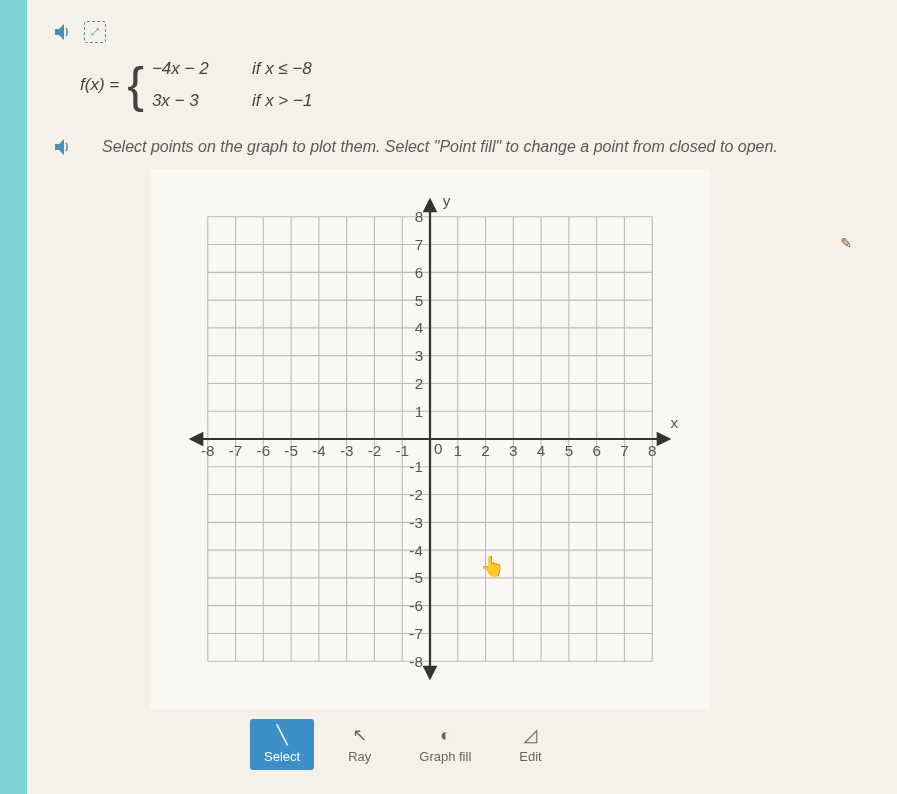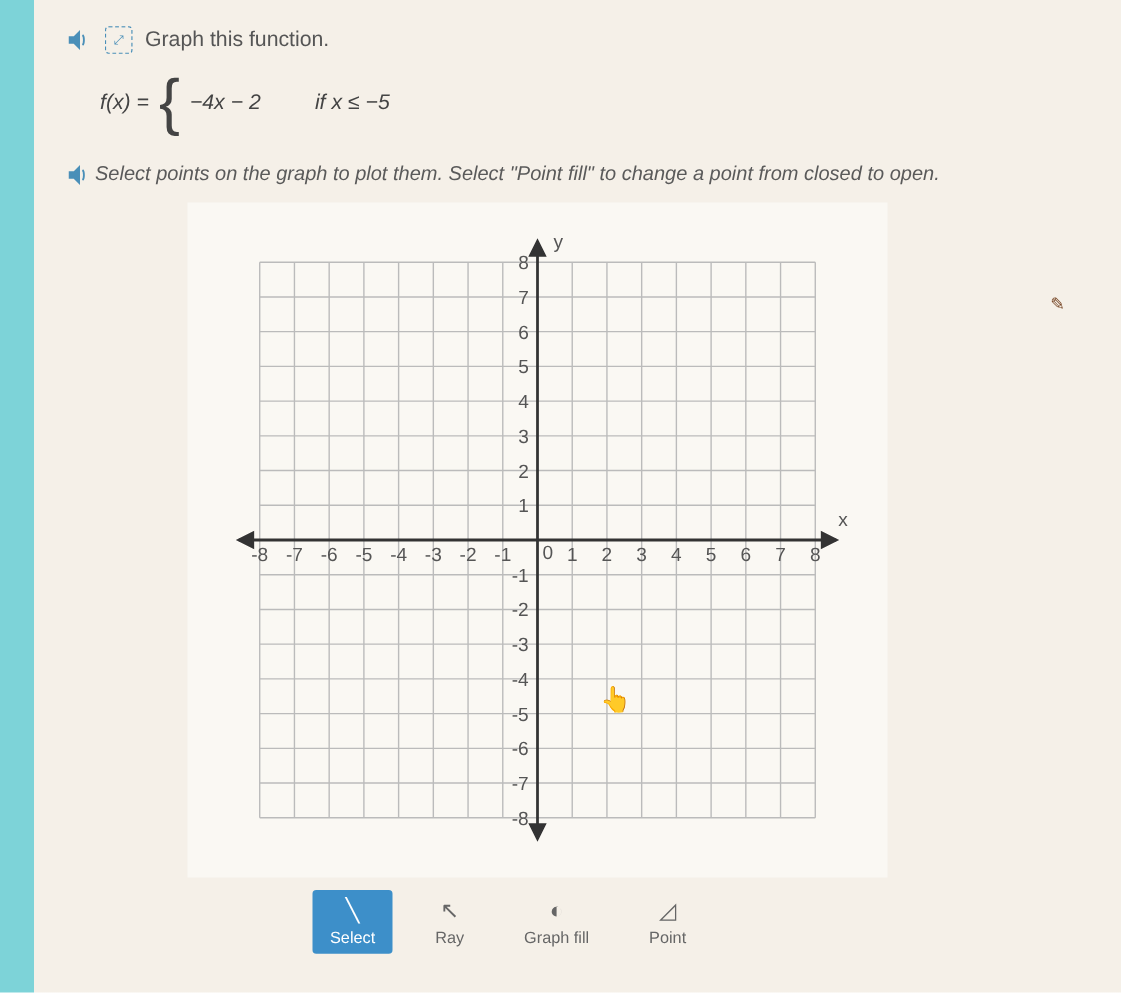--- a/index.html
+++ b/index.html
@@ -63,21 +63,21 @@
       gap: 12px;
     }
     .piece-row {
       display: flex;
       gap: 30px;
     }
     .piece-expr { min-width: 70px; }
     .sub-instruction {
       display: flex;
       align-items: flex-start;
-      gap: 2px;
+      gap: 28px;
       margin-bottom: 5px;
     }
     .sub-instruction-text {
       font-size: 16px;
       font-style: italic;
       color: #5a5a5a;
       line-height: 1.5;
     }
     .graph-container {
       margin-left: 100px;
@@ -140,30 +140,33 @@
 <body>
 
 <div class="header-row">
   <span class="audio-icon">
     <svg width="20" height="20" viewBox="0 0 20 20">
         <path fill="#4a8fb8" d="M3 7v6h4l5 5V2L7 7H3z"></path>
         <path fill="none" stroke="#4a8fb8" stroke-width="1.5" d="M14 6c1.5 1 1.5 7 0 8"></path>
       </svg>
   </span>
   <span class="expand-icon">⤢</span>
-  <span class="instruction-text">Graph this function.</span>
 </div>
 
 <div class="function-block">
   <span>f(x) =</span>
   <span class="brace">{</span>
   <div class="function-pieces">
     <div class="piece-row">
       <span class="piece-expr">−4x − 2</span>
-      <span>if x ≤ −5</span>
+      <span>if x ≤ −8</span>
+    </div>
+    <div class="piece-row">
+      <span class="piece-expr">3x − 3</span>
+      <span>if x &gt; −1</span>
     </div>
   </div>
 </div>
 
 <div class="sub-instruction">
   <span class="audio-icon">
     <svg width="20" height="20" viewBox="0 0 20 20">
         <path fill="#4a8fb8" d="M3 7v6h4l5 5V2L7 7H3z"></path>
         <path fill="none" stroke="#4a8fb8" stroke-width="1.5" d="M14 6c1.5 1 1.5 7 0 8"></path>
       </svg>
@@ -266,15 +269,15 @@
   <div class="tool-btn">
     <span class="tool-icon">↖</span>
     <span>Ray</span>
   </div>
   <div class="tool-btn">
     <span class="tool-icon">◐</span>
     <span>Graph fill</span>
   </div>
   <div class="tool-btn">
     <span class="tool-icon">◿</span>
-    <span>Point</span>
+    <span>Edit</span>
   </div>
 </div>
 
 </body></html>

